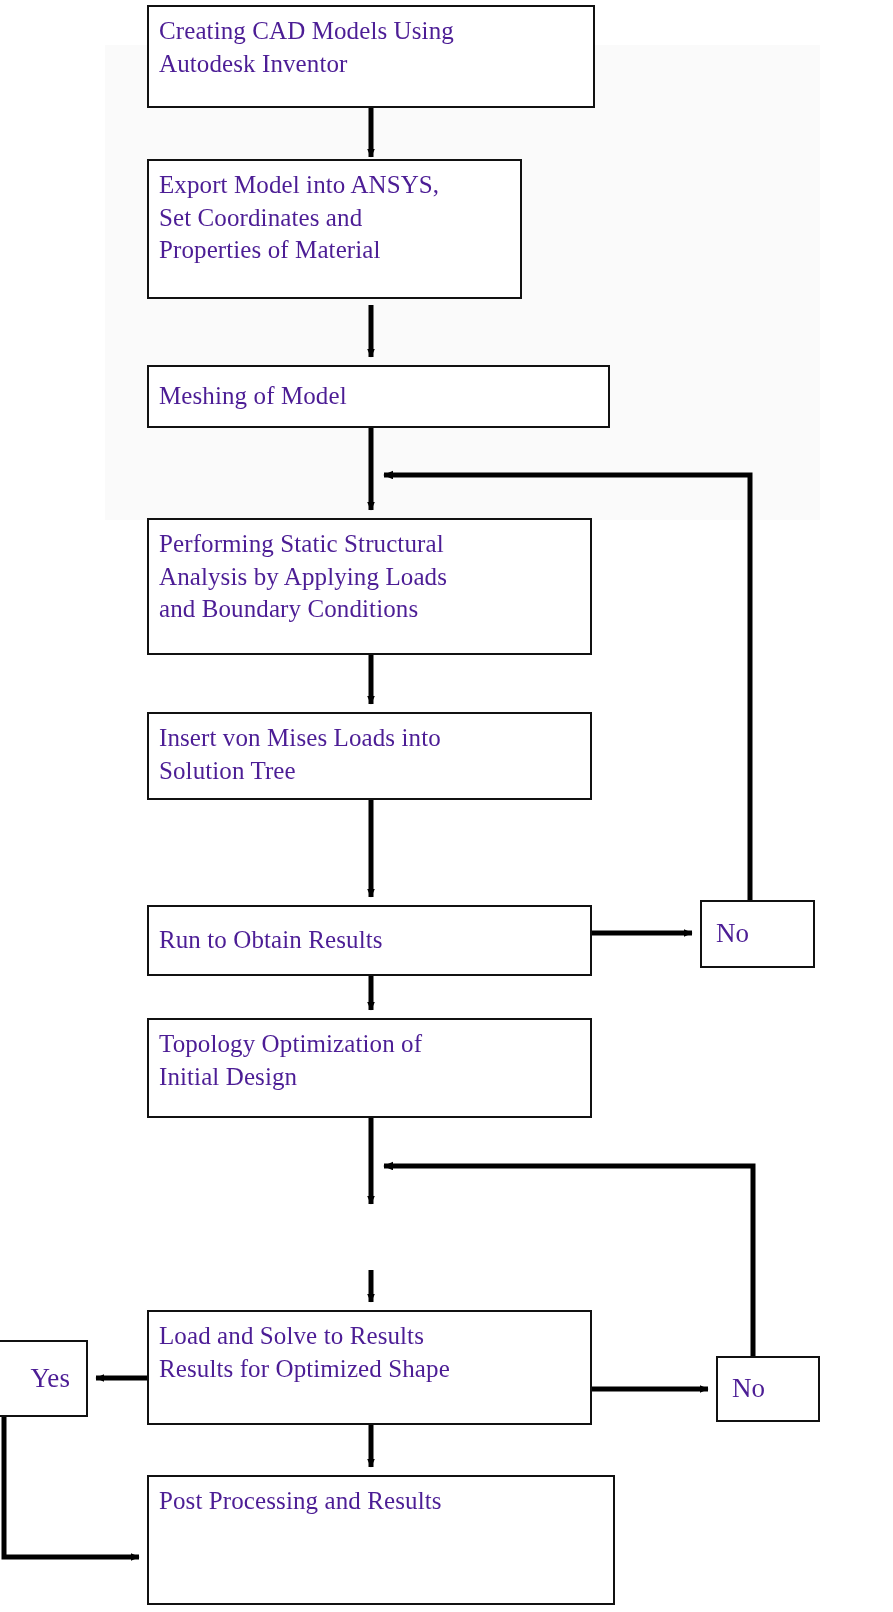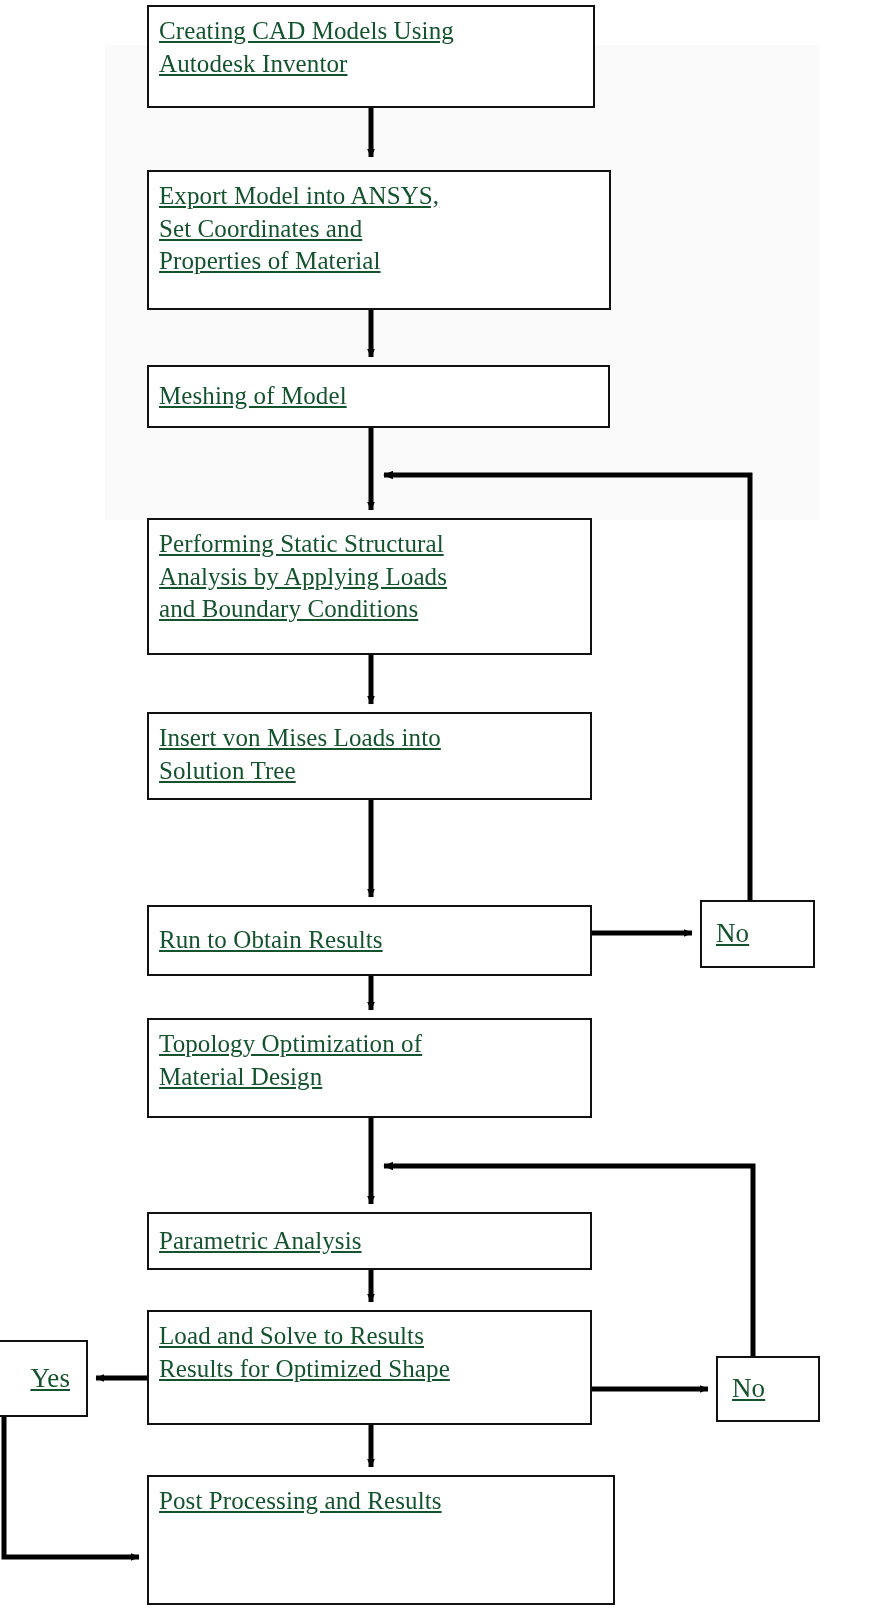--- a/index.html
+++ b/index.html
@@ -25,26 +25,25 @@
   }
   .node {
     position: absolute;
     box-sizing: border-box;
     border: 2px solid #111111;
     background: #ffffff;
     display: flex;
     align-items: center;
     justify-content: flex-start;
     padding: 18px 10px;
-    color: #14532d;
+    color: #4c1d95;
     line-height: 1.30;
     font-size: 25px;
     letter-spacing: 0.1px;
     white-space: pre-line;
-    text-decoration: underline;
   }
   .node.small {
     justify-content: flex-start;
     font-size: 27px;
     padding-left: 14px;
   }
   .node.top-align {
     align-items: flex-start;
     padding-top: 8px;
   }
@@ -104,41 +103,40 @@
 
       <path d="M371,1425 L371,1467" marker-end="url(#arrow)"></path>
 
       <path d="M4,1417 L4,1557 L139,1557" marker-end="url(#arrow)"></path>
     </g>
   </svg>
 
   <div class="node top-align" style="left:147px; top:5px; width:448px; height:103px;">Creating CAD Models Using
 Autodesk Inventor</div>
 
-  <div class="node top-align" style="left:147px; top:170px; width:464px; height:140px;">Export Model into ANSYS,
+  <div class="node top-align" style="left:147px; top:159px; width:375px; height:140px;">Export Model into ANSYS,
 Set Coordinates and
 Properties of Material</div>
 
   <div class="node" style="left:147px; top:365px; width:463px; height:63px;text-align:right;">Meshing of Model</div>
 
   <div class="node top-align" style="left:147px; top:518px; width:445px; height:137px;">Performing Static Structural
 Analysis by Applying Loads
 and Boundary Conditions</div>
 
   <div class="node top-align" style="left:147px; top:712px; width:445px; height:88px;">Insert von Mises Loads into
 Solution Tree</div>
 
   <div class="node" style="left:147px; top:905px; width:445px; height:71px;">Run to Obtain Results</div>
 
   <div class="node small" style="left:700px; top:900px; width:115px; height:68px;">No</div>
 
   <div class="node top-align" style="left:147px; top:1018px; width:445px; height:100px;">Topology Optimization of
-Material Design</div>
+Initial Design</div>
 
-  <div class="node" style="left:147px; top:1212px; width:445px; height:58px;">Parametric Analysis</div>
 
   <div class="node top-align" style="left:147px; top:1310px; width:445px; height:115px;">Load and Solve to Results
 Results for Optimized Shape</div>
 
   <div class="node small" style="left:-22px; top:1340px; width:110px; height:77px; justify-content:flex-end; padding-right:16px;">Yes</div>
 
   <div class="node small" style="left:716px; top:1356px; width:104px; height:66px;">No</div>
 
   <div class="node top-align" style="left:147px; top:1475px; width:468px; height:130px;">Post Processing and Results</div>
 

